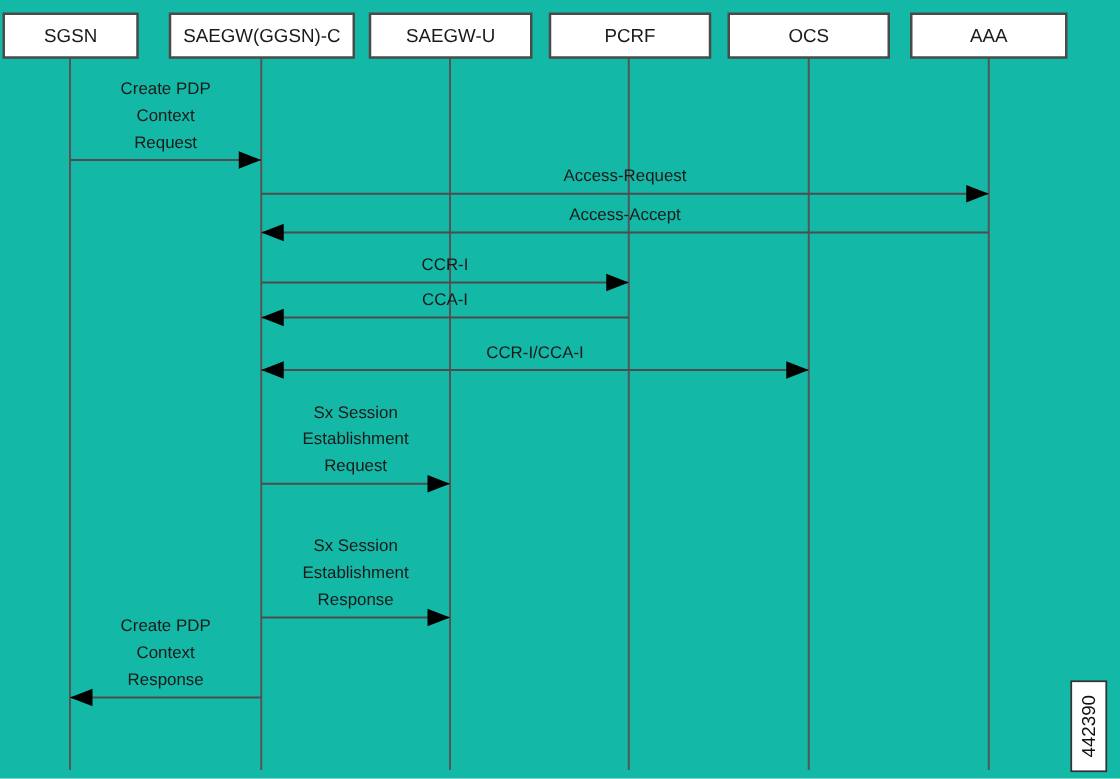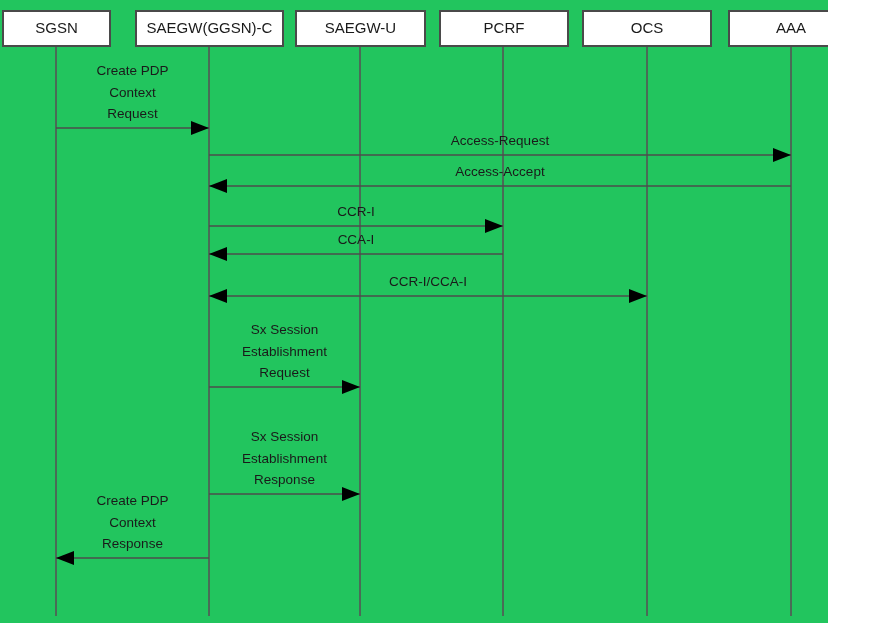--- a/index.html
+++ b/index.html
@@ -6,23 +6,23 @@
   html, body {
     margin: 0;
     padding: 0;
     background: #ffffff;
   }
   body {
     font-family: "Liberation Sans", sans-serif;
   }
   #diagram-root {
     position: relative;
-    width: 828px;
+    width: 896px;
     height: 623px;
-    background: #22c55e;
+    background: #14b8a6;
     overflow: hidden;
   }
   #diagram-svg {
     position: absolute;
     left: 0;
     top: 0;
     width: 896px;
     height: 623px;
   }
   .lifeline-box {

